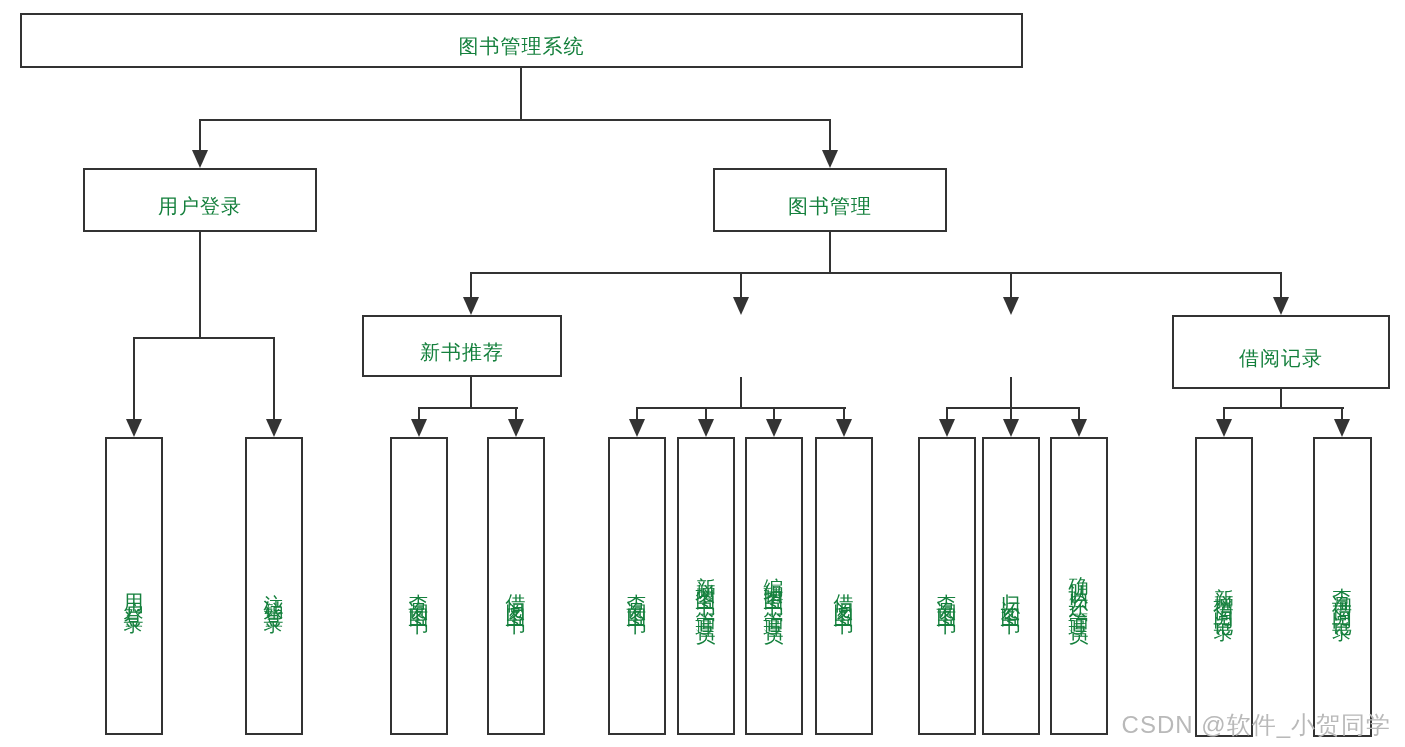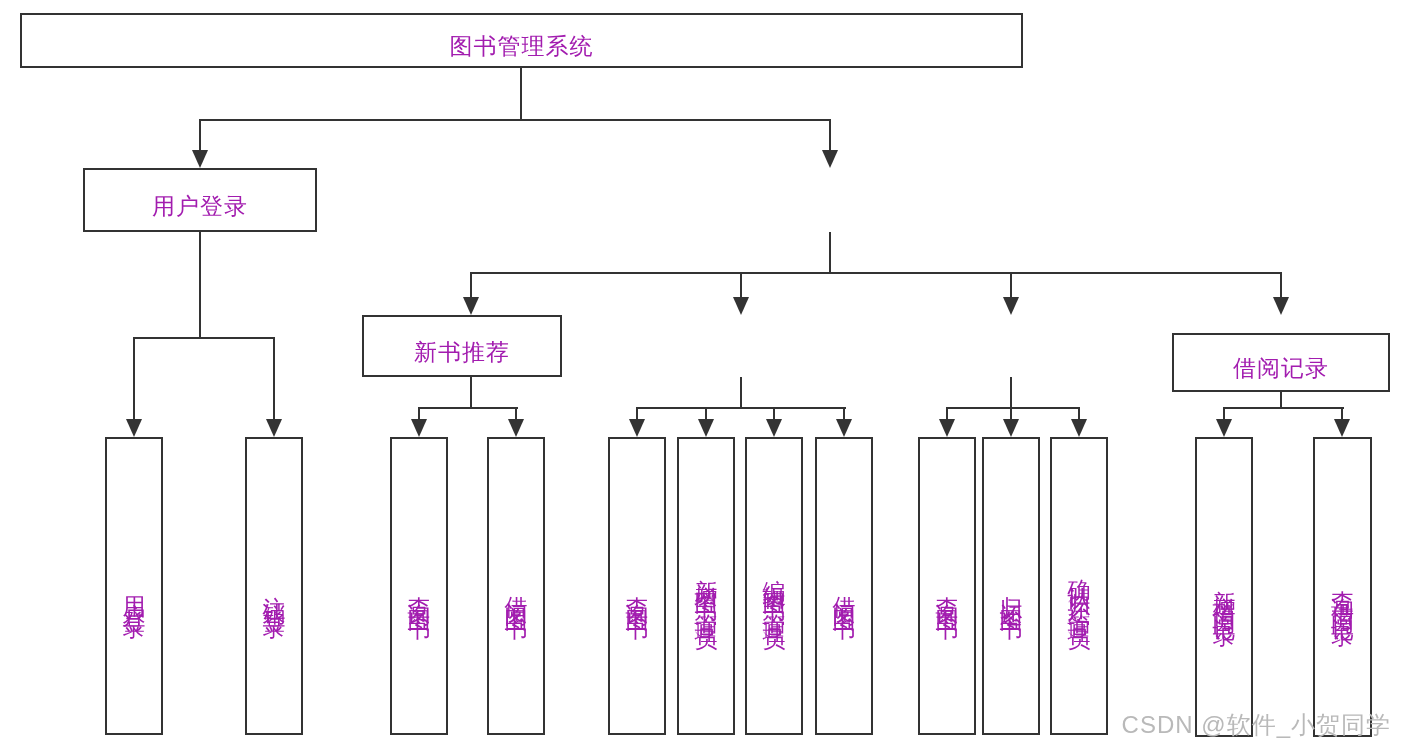--- a/index.html
+++ b/index.html
@@ -17,23 +17,23 @@
     position: absolute;
     box-sizing: border-box;
     border: 2px solid #333333;
     background: #ffffff;
     display: flex;
     align-items: center;
     justify-content: center;
     z-index: 2;
   }
   .node-label {
-    font-size: 23px;
+    font-size: 20px;
     letter-spacing: 1px;
-    color: #a21caf;
+    color: #15803d;
     white-space: nowrap;
     margin-top: 12px;
   }
   .node.vertical .node-label {
     writing-mode: vertical-rl;
     text-orientation: upright;
     letter-spacing: 7px;
     line-height: 1;
     white-space: normal;
   }
@@ -167,25 +167,28 @@
       <div class="head"></div>
     </div>
 
   <div class="node" style="left:20px;top:13px;width:1003px;height:55px">
     <span class="node-label">图书管理系统</span>
   </div>
 
   <div class="node" style="left:83px;top:168px;width:234px;height:64px">
     <span class="node-label">用户登录</span>
   </div>
+  <div class="node" style="left:713px;top:168px;width:234px;height:64px">
+    <span class="node-label">图书管理</span>
+  </div>
 
   <div class="node" style="left:362px;top:315px;width:200px;height:62px">
     <span class="node-label">新书推荐</span>
   </div>
-  <div class="node" style="left:1172px;top:333px;width:218px;height:59px">
+  <div class="node" style="left:1172px;top:315px;width:218px;height:74px">
     <span class="node-label">借阅记录</span>
   </div>
 
   <div class="node vertical" style="left:105px;top:437px;width:58px;height:298px">
     <span class="node-label">用户登录</span>
   </div>
   <div class="node vertical" style="left:245px;top:437px;width:58px;height:298px">
     <span class="node-label">注销登录</span>
   </div>
 

